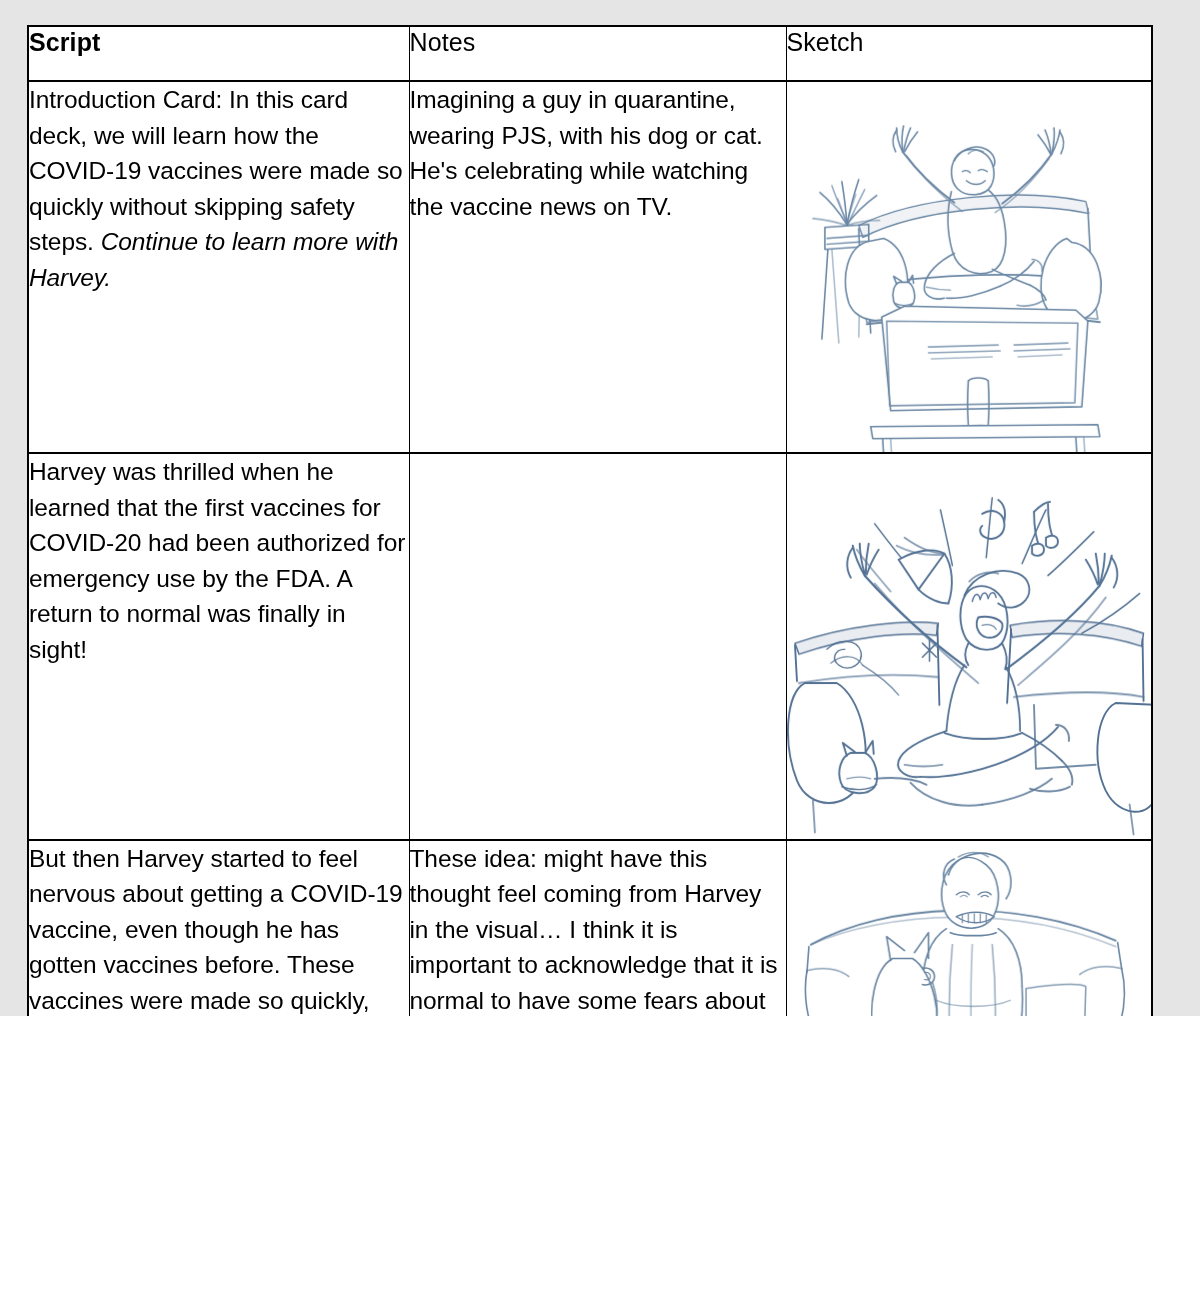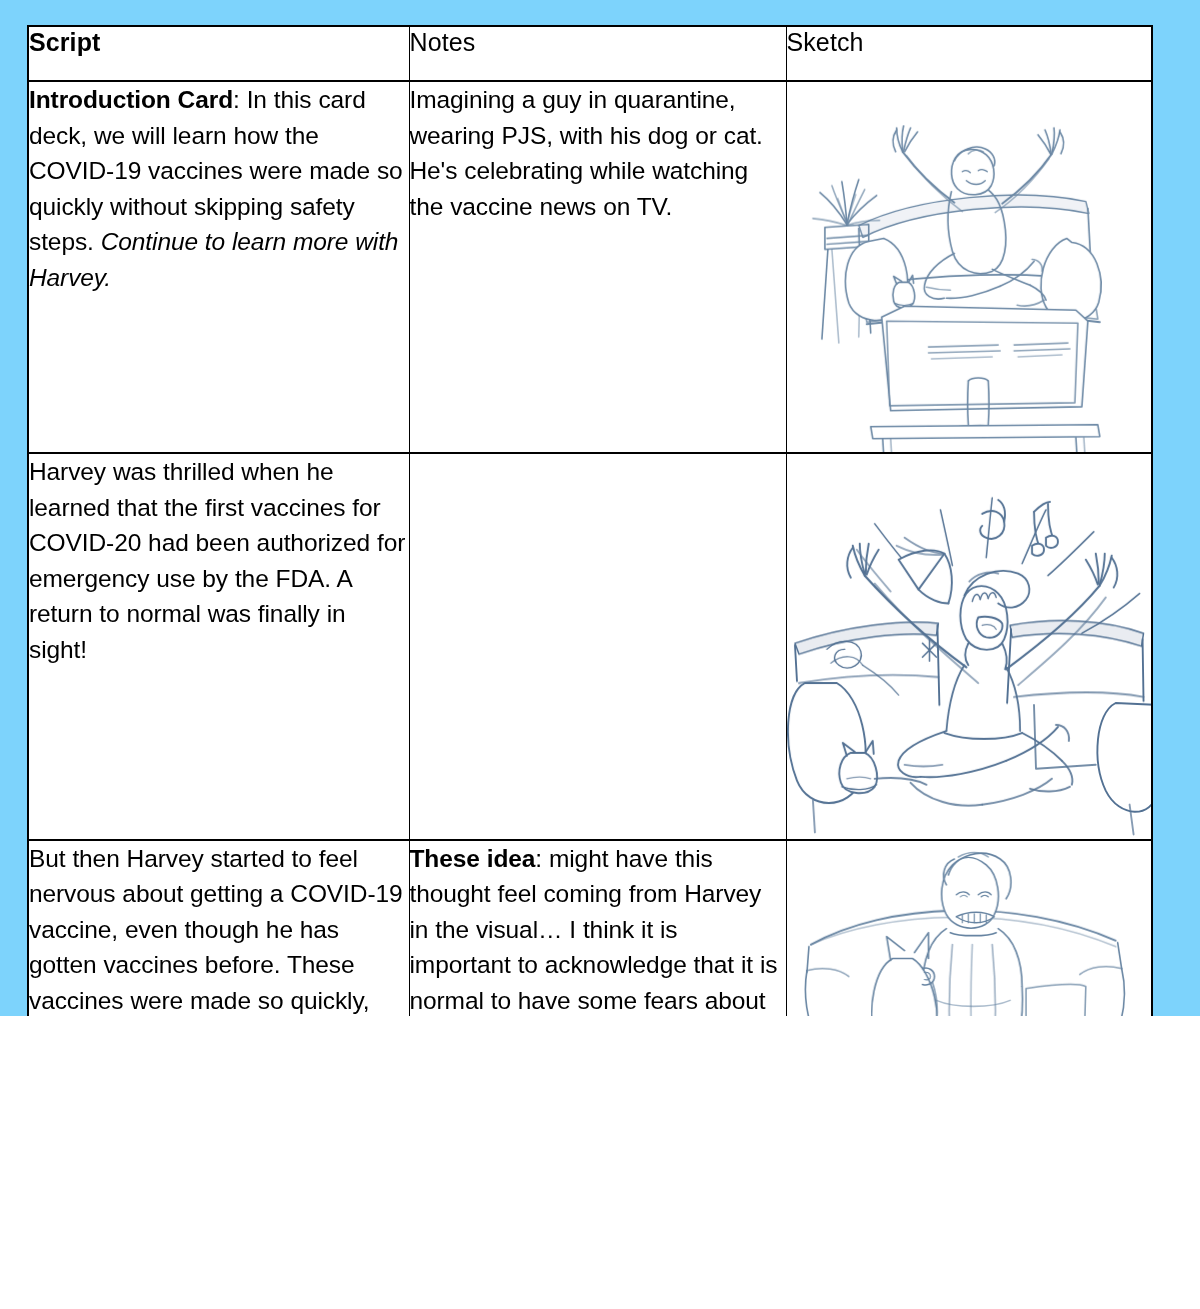--- a/index.html
+++ b/index.html
@@ -5,21 +5,21 @@
   * { box-sizing: border-box; }
   html, body {
     margin: 0; padding: 0;
     width: 1200px; height: 1309px;
     background: #ffffff;
     font-family: "Liberation Sans", sans-serif;
   }
   .page {
     position: relative;
     width: 1200px; height: 1016px;
-    background: #7dd3fc;
+    background: #e5e5e5;
     overflow: hidden;
   }
   .board {
     position: absolute;
     left: 27px; top: 25px;
     width: 1126px;
     border: 2px solid #000000;
     border-collapse: collapse;
     background: #ffffff;
   }
@@ -45,21 +45,21 @@
 
   .cell { padding: 14px 12px 14px 12px; }
   .ptext {
     font-size: 24.5px;
     line-height: 35.5px;
     color: #000000;
     margin: 0;
     letter-spacing: -0.1px;
     word-spacing: 0.2px;
   }
-  .ptext b { font-weight: bold; }
+  .ptext b { font-weight: normal; }
   .ptext .ital { font-style: italic; }
 
   .sketch-cell { padding: 0; position: relative; }
   .sketchwrap { position: relative; width: 100%; }
   .sketchwrap svg { display: block; width: 100%; height: auto; }
 
   .r1 td { height: 372px; }
   .r2 td { height: 386px; }
   .r3 td { height: 437px; margin-left: 43px; }
 </style>

